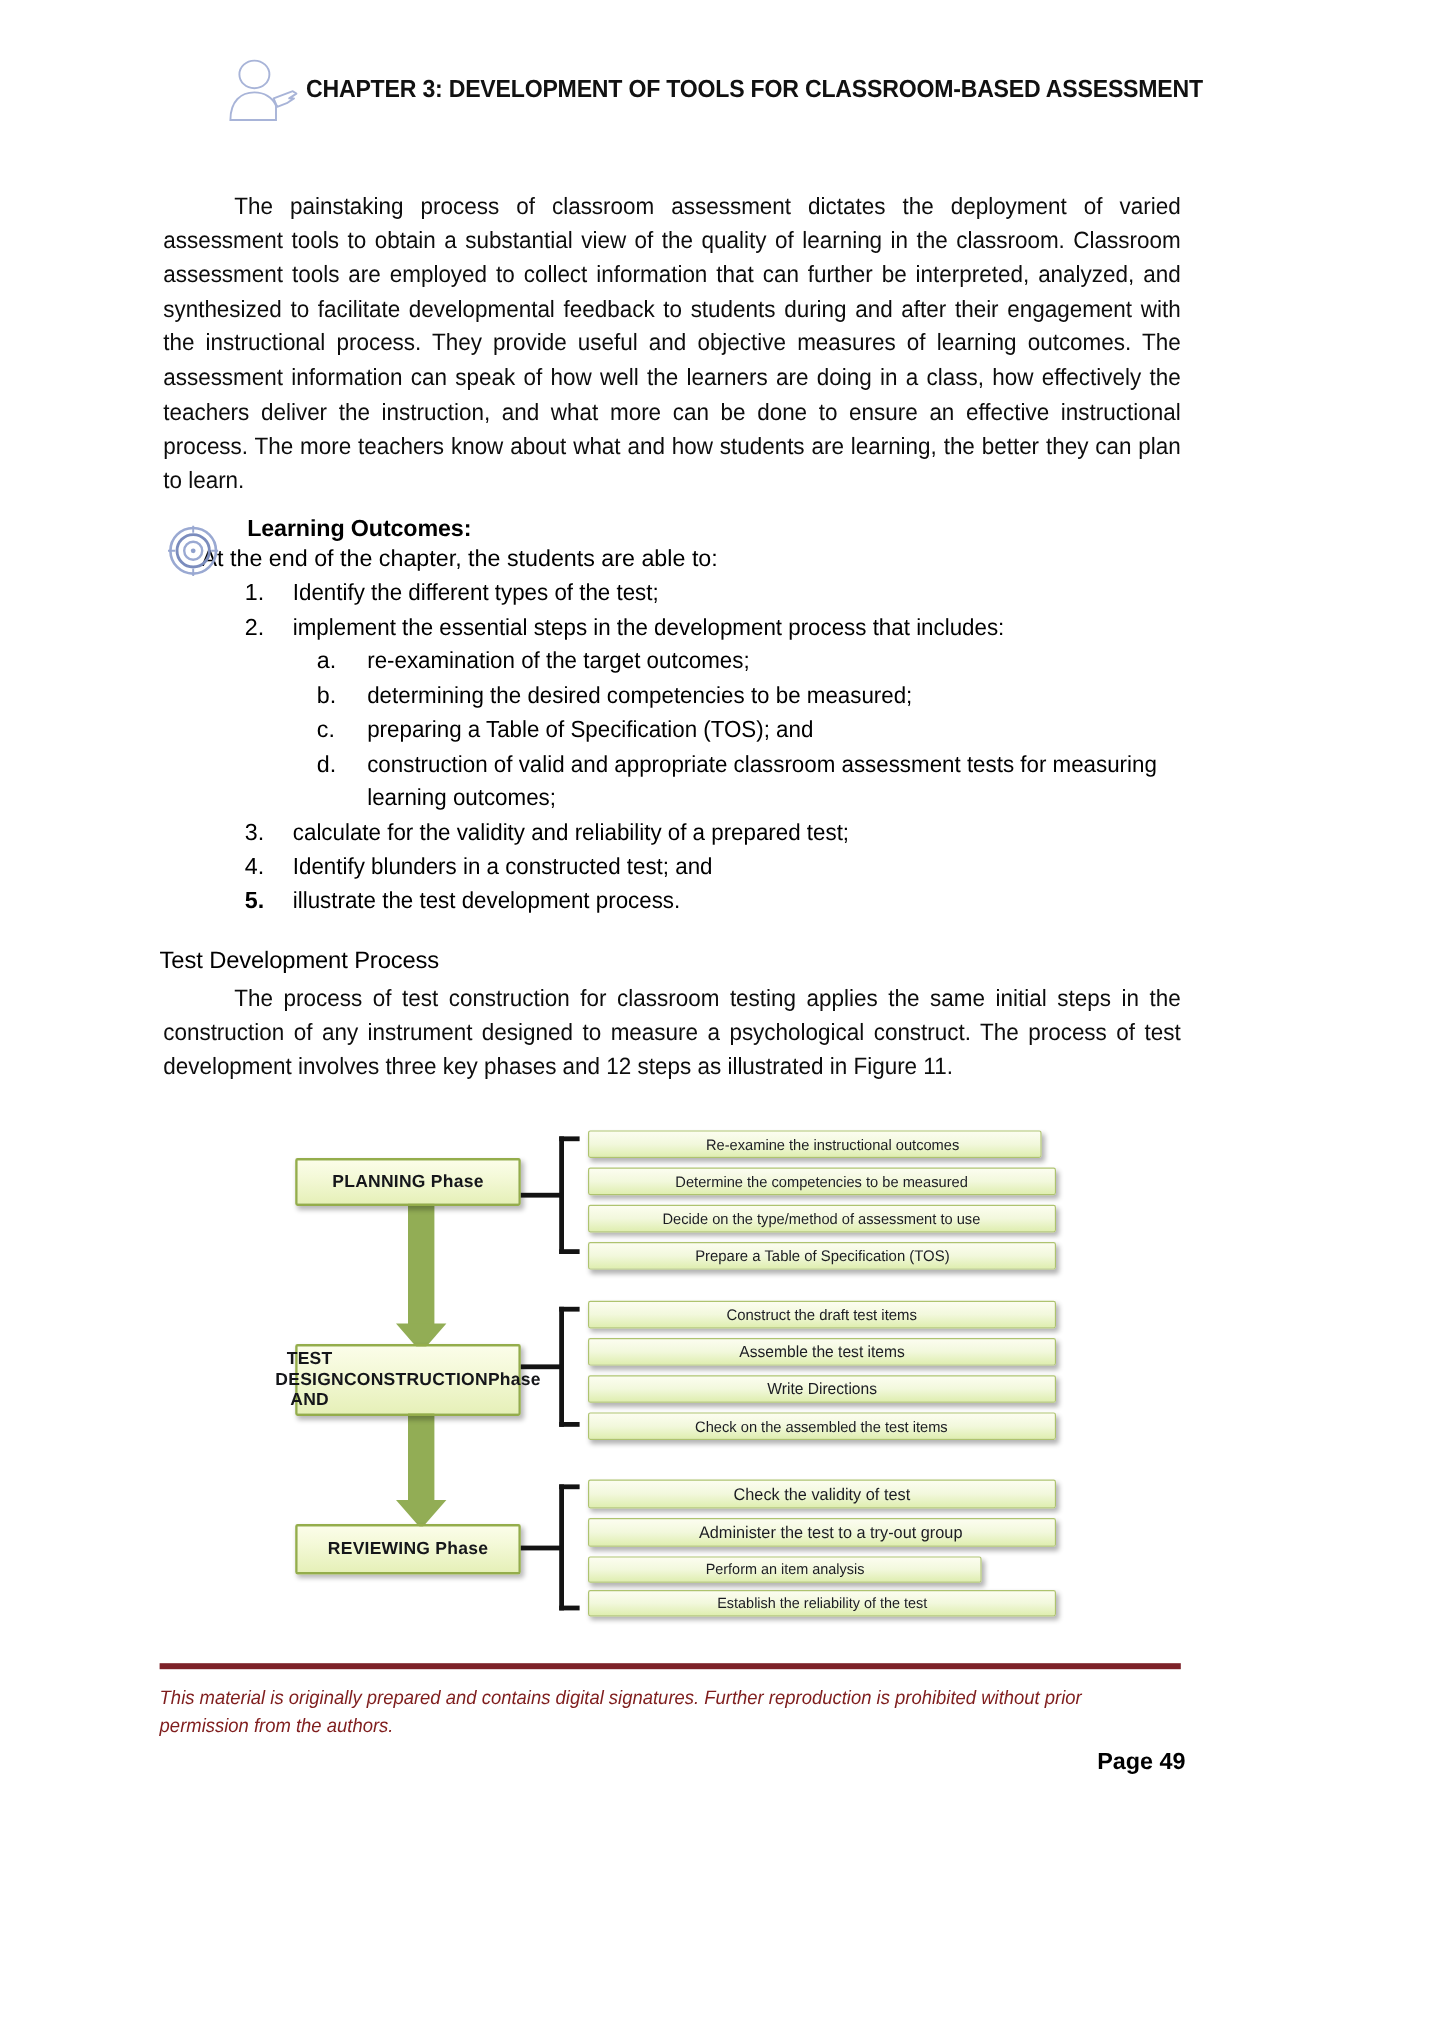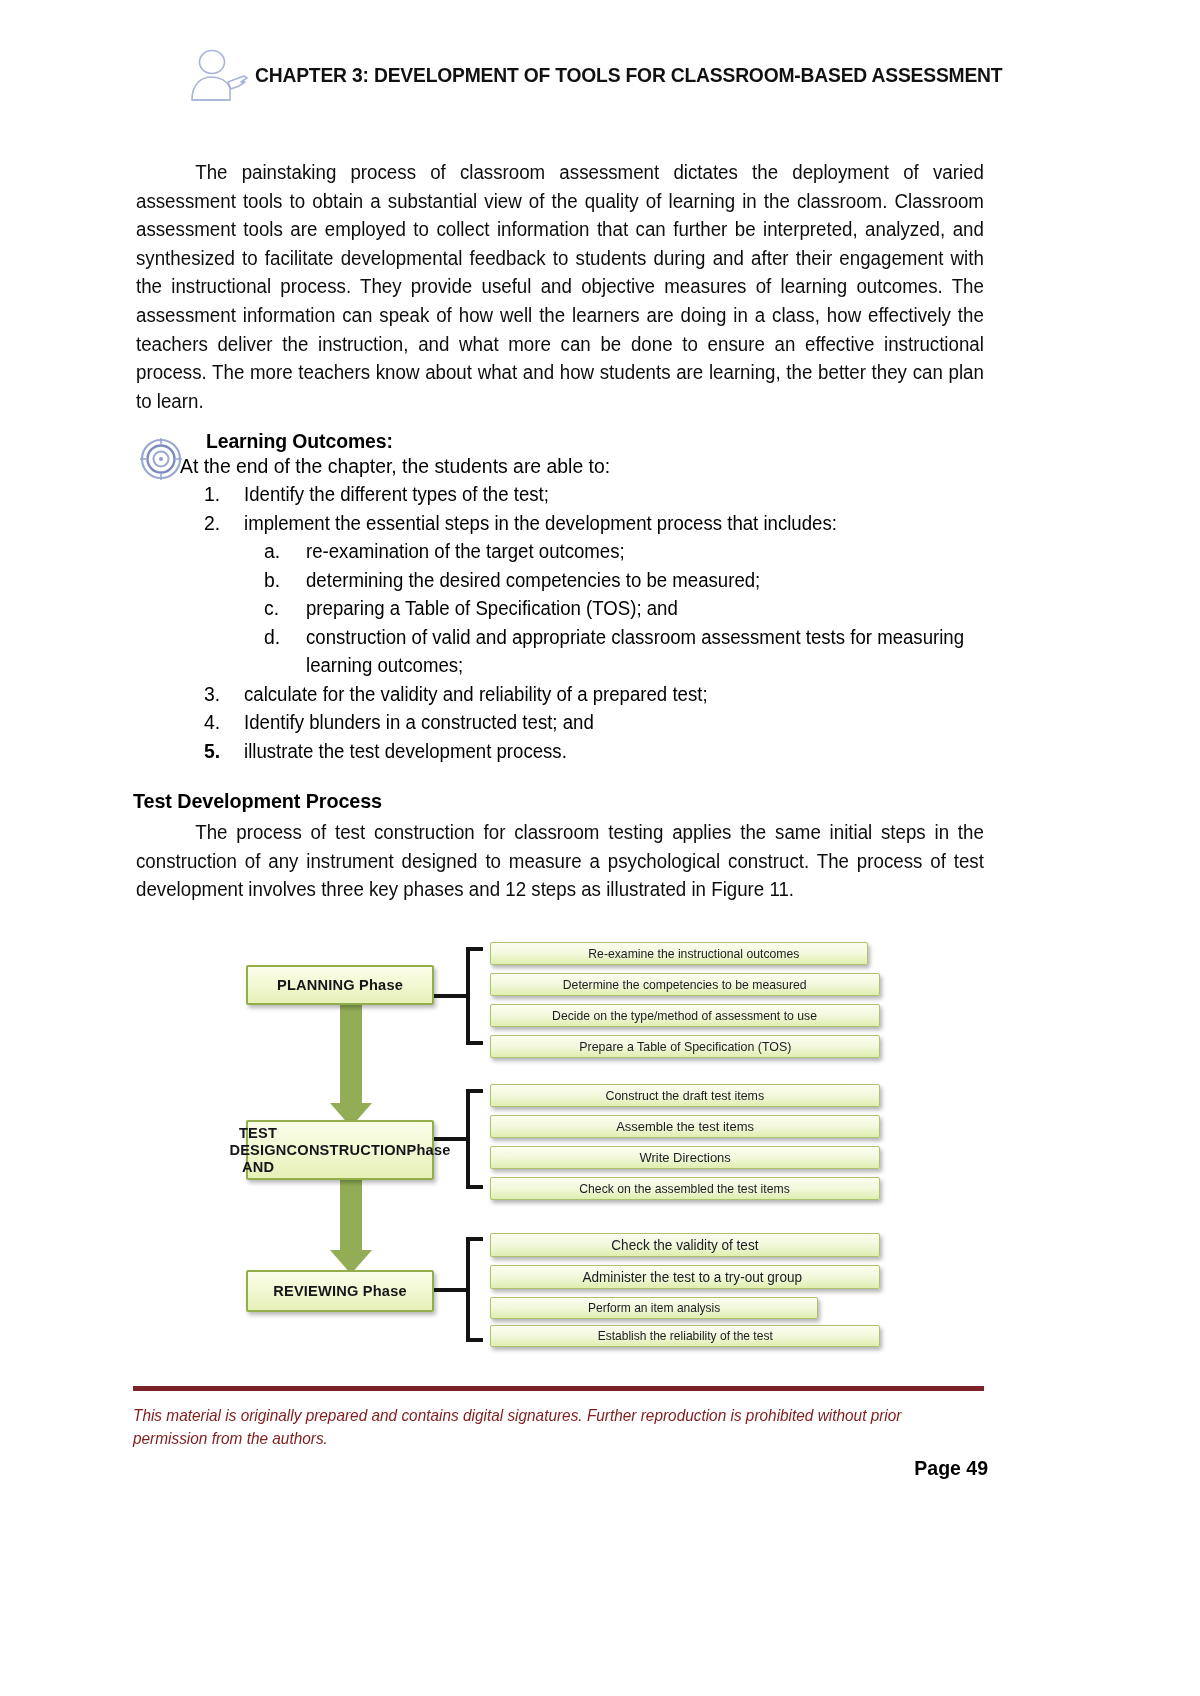--- a/index.html
+++ b/index.html
@@ -86,21 +86,21 @@
     width: 42px;
     height: 42px;
   }
   .lo-title {
     margin: 0 0 2px 70px;
     font-size: 19.4px;
     font-weight: bold;
     letter-spacing: -0.1px;
   }
   .lo-sub {
-    margin: 0 0 2px 44px;
+    margin: 0 0 2px 32px;
     font-size: 19.4px;
   }
   ol.lo-list {
     margin: 0;
     padding: 0;
     list-style: none;
   }
   ol.lo-list > li {
     position: relative;
     font-size: 19.4px;
@@ -136,21 +136,21 @@
     width: 30px;
   }
   .li-text { display: inline-block; transform: scaleX(0.96); transform-origin: left center; }
 
   
   .section-head {
     position: absolute;
     left: 133px;
     top: 790px;
     font-size: 19.8px;
-    font-weight: bold;
+    font-weight: normal;
     letter-spacing: -0.1px;
   }
   .section-body {
     position: absolute;
     left: 136px;
     top: 818px;
     width: 848px;
   }
 
   

